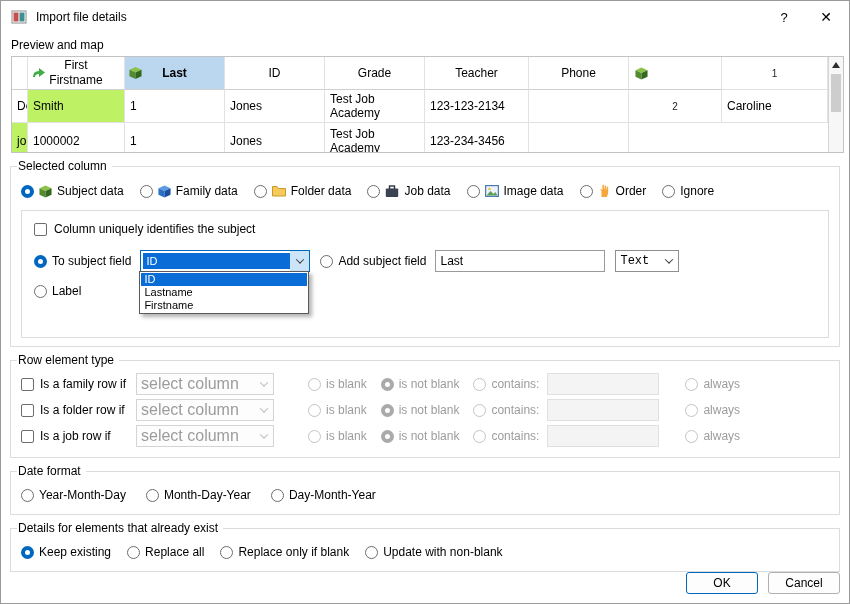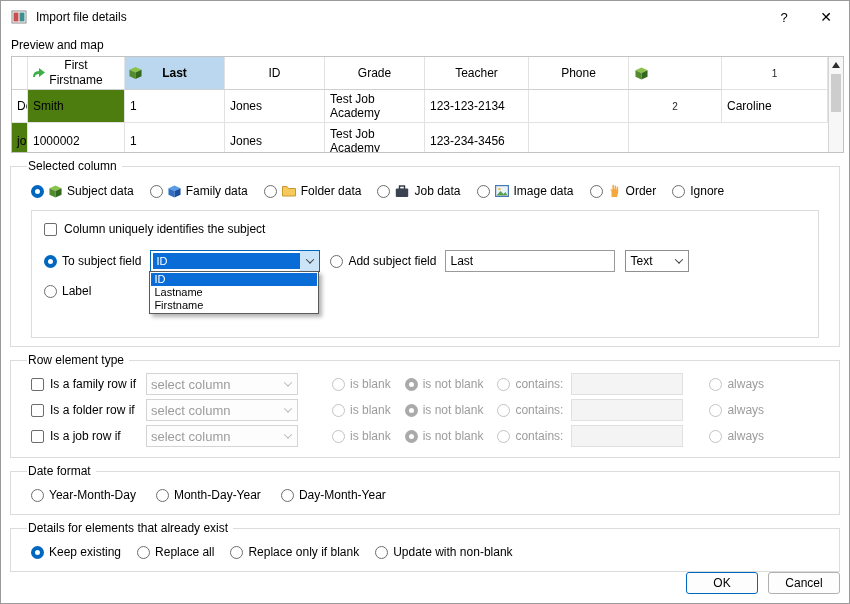--- a/index.html
+++ b/index.html
@@ -30,28 +30,28 @@
   }
   .tgrid > div { border-right:1px solid #e2e2e2; border-bottom:1px solid #e2e2e2; display:flex; align-items:center; overflow:hidden; }
   .th { justify-content:center; position:relative; background:#fff; border-bottom:1px solid #cfcfcf !important; }
   .th.selected { background:#bad7ef; }
   .th .hdr-icon { position:absolute; left:4px; top:50%; transform:translateY(-50%); }
   .th.extra { justify-content:flex-start; padding-left:6px; }
   .two-line { display:flex; flex-direction:column; align-items:center; line-height:1.25; width:100%; }
   .hbold { font-weight:bold; }
   .rn { justify-content:center; font-size:10px; color:#222; background:#fff; }
   .td { padding-left:5px; line-height:1.2; }
-  .td.selcol { background:#4d7c0f; }
+  .td.selcol { background:#bef264; }
   .vscroll { position:absolute; top:0; right:0; bottom:0; width:15px; background:#f7f7f7; border-left:1px solid #d5d5d5; }
   .sb-btn { height:16px; display:flex; align-items:center; justify-content:center; }
   .tri-up { width:0; height:0; border-left:4px solid transparent; border-right:4px solid transparent; border-bottom:6px solid #2d2d2d; }
   .sb-thumb { position:absolute; top:17px; left:2px; right:2px; height:38px; background:#cdcdcd; }
 
   
-  fieldset { border:1px solid #dcdcdc; margin:6px 9px 0; padding:4px 20px 8px; }
+  fieldset { border:1px solid #dcdcdc; margin:6px 9px 0; padding:4px 10px 8px; }
   legend { padding:0 5px 0 1px; margin-left:-4px; font-size:12px; }
 
   
   .opt { display:inline-flex; align-items:center; gap:5px; }
   .radio { width:13px; height:13px; border-radius:50%; border:1px solid #6d6d6d; background:#fff; flex:0 0 auto; }
   .radio.checked { border:4px solid #0067c0; }
   .radio.disabled { border-color:#c3c3c3; }
   .radio.checked-gray { border:4px solid #aaaaaa; }
   .checkbox { width:13px; height:13px; border:1px solid #6d6d6d; border-radius:2px; background:#fff; flex:0 0 auto; }
   .lbl { white-space:nowrap; }
@@ -75,27 +75,27 @@
 
   
   .type-row { display:flex; align-items:center; gap:16px; height:24px; margin-top:2px; }
   .map-box { border:1px solid #dcdcdc; margin-top:7px; height:128px; padding:9px 12px; position:relative; }
   .map-row1 { display:flex; align-items:center; gap:7px; height:18px; }
   .map-row2 { display:flex; align-items:center; margin-top:11px; height:24px; position:relative; }
   .map-row3 { display:flex; align-items:center; margin-top:9px; height:18px; }
   .combo-wrap { position:relative; margin-left:9px; }
   .subject-combo { width:170px; }
   .add-input { width:170px; margin-left:9px; }
-  .type-combo { width:64px; margin-left:10px; }
+  .type-combo { width:64px; margin-left:10px;font-family:Liberation Mono, monospace; }
   .ml10 { margin-left:10px; }
 
   
   .ret-row { display:flex; align-items:center; height:26px; }
   .ret-check { display:flex; align-items:center; gap:6px; width:107px; }
-  .ret-combo { width:152px; font-size:13px; }
+  .ret-combo { width:138px; font-size:16px; }
   .ml32 { margin-left:34px; }
   .ml14 { margin-left:14px; }
   .ml8 { margin-left:8px; }
   .ml24 { margin-left:26px; }
   .gap5 { margin-left:5px; }
   .ret-input { width:112px; margin-left:8px; }
 
   
   .radio-line { display:flex; align-items:center; gap:20px; height:22px; margin-top:2px; }
   .radio-line.tight { gap:16px; }

